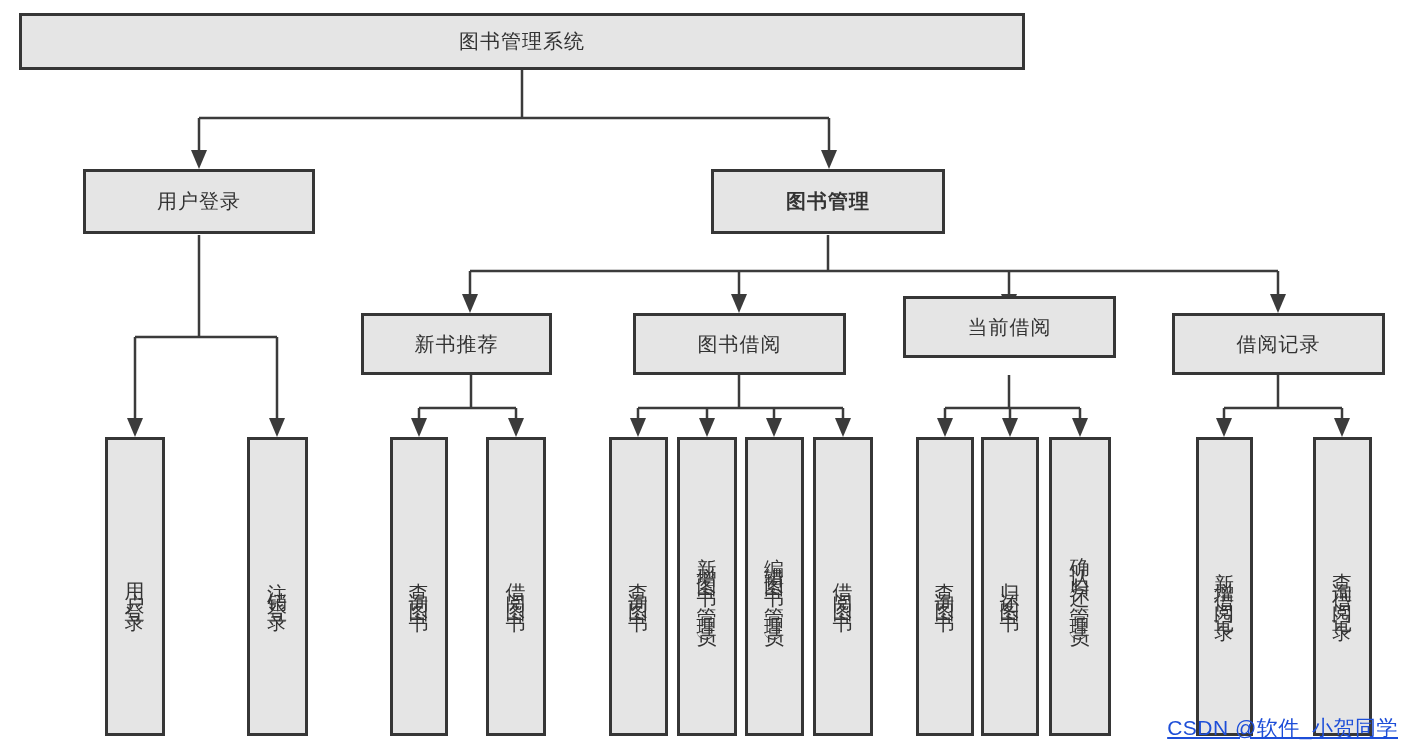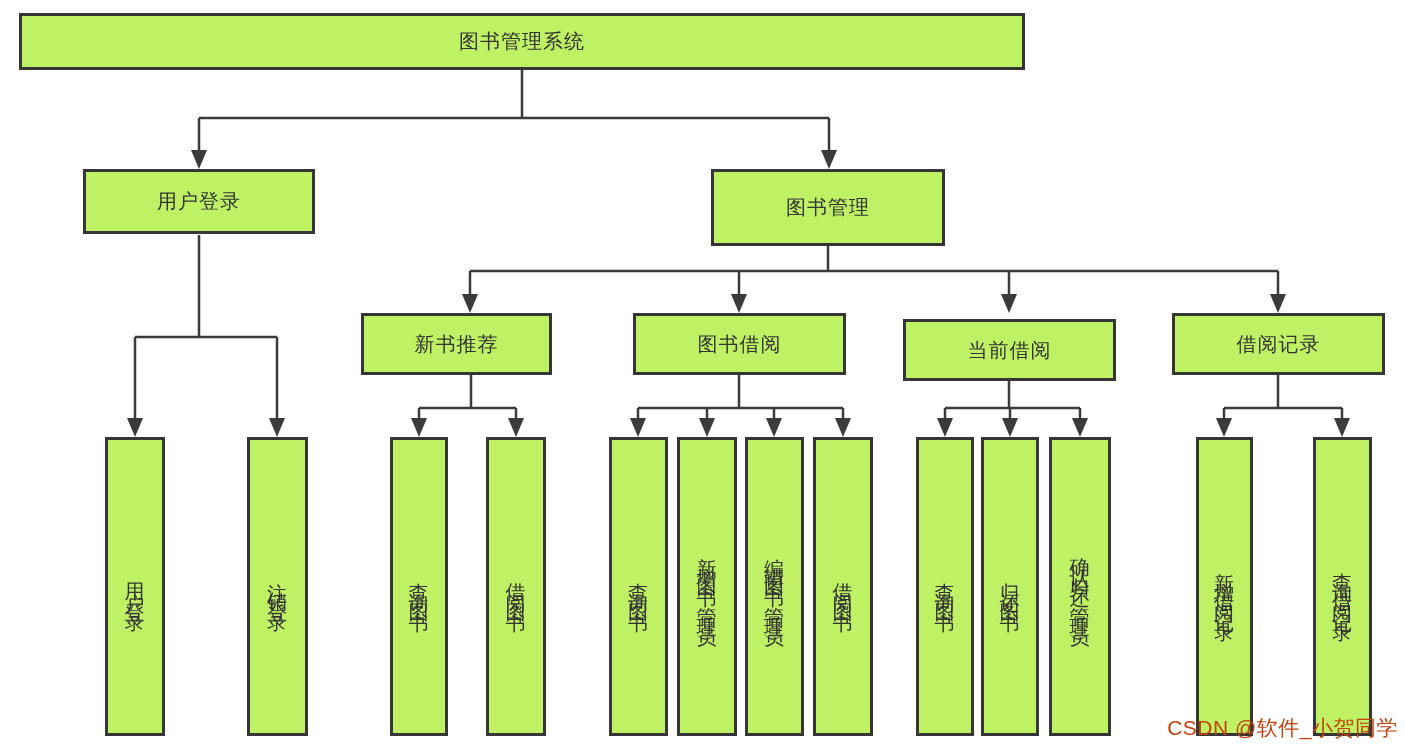--- a/index.html
+++ b/index.html
@@ -1,47 +1,47 @@
 <!DOCTYPE html>
 <html><head>
 <meta charset="utf-8">
 <style>
   html,body{margin:0;padding:0;background:#fff;}
   #stage{position:relative;width:1405px;height:747px;background:#ffffff;overflow:hidden;
          font-family:"Liberation Sans",sans-serif;}
   #connectors{position:absolute;left:0;top:0;pointer-events:none;}
-  .box{position:absolute;box-sizing:border-box;background:#bef264;border:3px solid #363636;
+  .box{position:absolute;box-sizing:border-box;background:#e5e5e5;border:3px solid #363636;
        display:flex;align-items:center;justify-content:center;color:#333333;font-size:20px;
        letter-spacing:1px;z-index:2;}
   .vbox{top:437px;height:299px;}
   .vbox .lbl{writing-mode:vertical-rl;text-orientation:mixed;letter-spacing:10px;line-height:1;
              white-space:nowrap;}
   
   .p-root{left:19px;top:13px;width:1006px;height:57px;}
   .p-user-login{left:83px;top:169px;width:232px;height:65px;}
-  .p-book-mgmt{left:711px;top:169px;width:234px;height:77px;}
+  .p-book-mgmt{left:711px;top:169px;width:234px;height:65px;font-weight:bold;}
   .p-new-book{left:361px;top:313px;width:191px;height:62px;}
   .p-book-borrow{left:633px;top:313px;width:213px;height:62px;font-family:Liberation Mono, monospace;}
-  .p-cur-borrow{left:903px;top:319px;width:213px;height:62px;}
+  .p-cur-borrow{left:903px;top:296px;width:213px;height:62px;}
   .p-rec{left:1172px;top:313px;width:213px;height:62px;}
   .p-l1{left:105px;width:60px;}
   .p-l2{left:247px;width:61px;}
   .p-l3{left:390px;width:58px;}
   .p-l4{left:486px;width:60px;}
   .p-l5{left:609px;width:59px;}
   .p-l6{left:677px;width:60px;}
   .p-l7{left:745px;width:59px;}
   .p-l8{left:813px;width:60px;}
   .p-l9{left:916px;width:58px;}
   .p-l10{left:981px;width:58px;}
   .p-l11{left:1049px;width:62px;}
   .p-l12{left:1196px;width:57px;}
   .p-l13{left:1313px;width:59px;}
-  #watermark{position:absolute;right:7px;top:714px;z-index:5;color:#c2410c;font-size:21px;
-             letter-spacing:0.5px;}
+  #watermark{position:absolute;right:7px;top:714px;z-index:5;color:#1d4ed8;font-size:21px;
+             letter-spacing:0.5px;text-decoration:underline;}
 </style>
 </head>
 <body>
 
 <div id="stage">
 
   <svg id="connectors" width="1405" height="747">
       <line x1="522" y1="70" x2="522" y2="118" stroke="#3b3b3b" stroke-width="2.5"></line>
       <line x1="199" y1="118" x2="829" y2="118" stroke="#3b3b3b" stroke-width="2.5"></line>
       <line x1="199" y1="235" x2="199" y2="337" stroke="#3b3b3b" stroke-width="2.5"></line>

